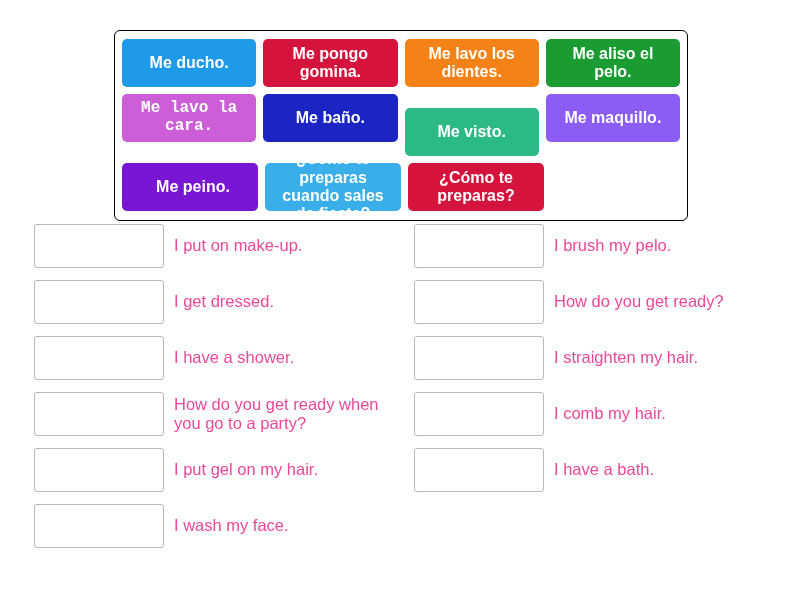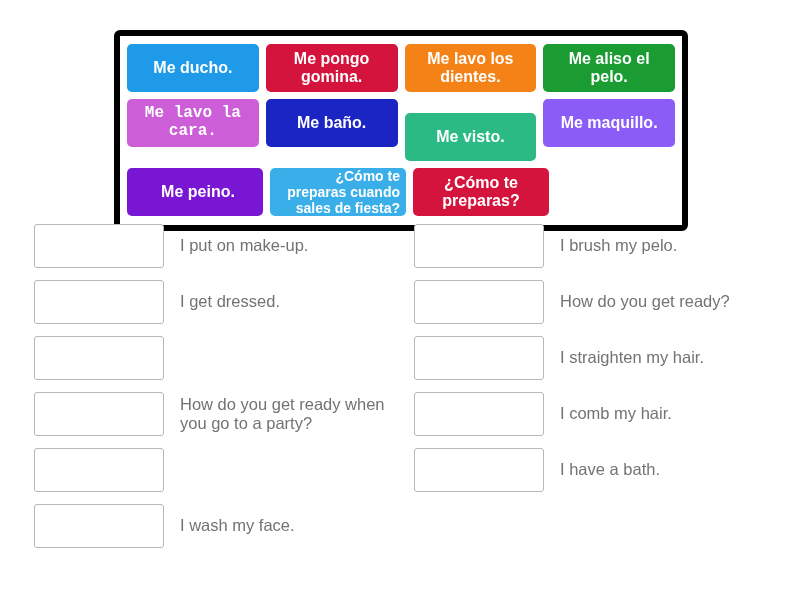--- a/index.html
+++ b/index.html
@@ -17,21 +17,21 @@
     height: 600px;
     overflow: hidden;
   }
 
   
   .tile-bank {
     position: absolute;
     left: 114px;
     top: 30px;
     width: 574px;
-    border: 6px solid #000000;
+    border: 1px solid #000000;
     border-radius: 6px;
     background: #ffffff;
     padding: 8px 7px 9px 7px;
     box-sizing: border-box;
   }
 
   .tile-row {
     display: flex;
     gap: 7px;
     margin-bottom: 7px;
@@ -51,21 +51,21 @@
     font-weight: bold;
     font-size: 16px;
     line-height: 1.12;
     padding: 0 6px;
     box-sizing: border-box;
     cursor: pointer;
     user-select: none;
   }
 
   .tile.w1 { width: 136px; }
-  .tile.small { font-size: 14px; line-height: 1.15; text-align: right; }
+  .tile.small { font-size: 16px; line-height: 1.15; }
 
   
   .answers {
     position: absolute;
     left: 0;
     top: 222px;
     width: 800px;
   }
 
   .answer-col {
@@ -87,23 +87,23 @@
     height: 44px;
     border: 1px solid #b8b8b8;
     border-radius: 3px;
     background: #ffffff;
     box-sizing: border-box;
     flex: none;
     cursor: pointer;
   }
 
   .answer-text {
-    margin-left: 16px;
+    margin-left: 10px;
     font-size: 16.5px;
-    color: #737373;
+    color: #ec4899;
     line-height: 1.18;
     max-width: 230px;
   }
 </style>
 </head>
 <body>
 
 <div class="page">
 
   <div class="tile-bank">
@@ -132,27 +132,29 @@
       <div class="answer-row">
         <div class="drop-slot"></div>
         <div class="answer-text">I put on make-up.</div>
       </div>
       <div class="answer-row">
         <div class="drop-slot"></div>
         <div class="answer-text">I get dressed.</div>
       </div>
       <div class="answer-row">
         <div class="drop-slot"></div>
+        <div class="answer-text">I have a shower.</div>
       </div>
       <div class="answer-row">
         <div class="drop-slot"></div>
         <div class="answer-text">How do you get ready when you go to a party?</div>
       </div>
       <div class="answer-row">
         <div class="drop-slot"></div>
+        <div class="answer-text">I put gel on my hair.</div>
       </div>
       <div class="answer-row">
         <div class="drop-slot"></div>
         <div class="answer-text">I wash my face.</div>
       </div>
     </div>
 
     <div class="answer-col right">
       <div class="answer-row">
         <div class="drop-slot"></div>

